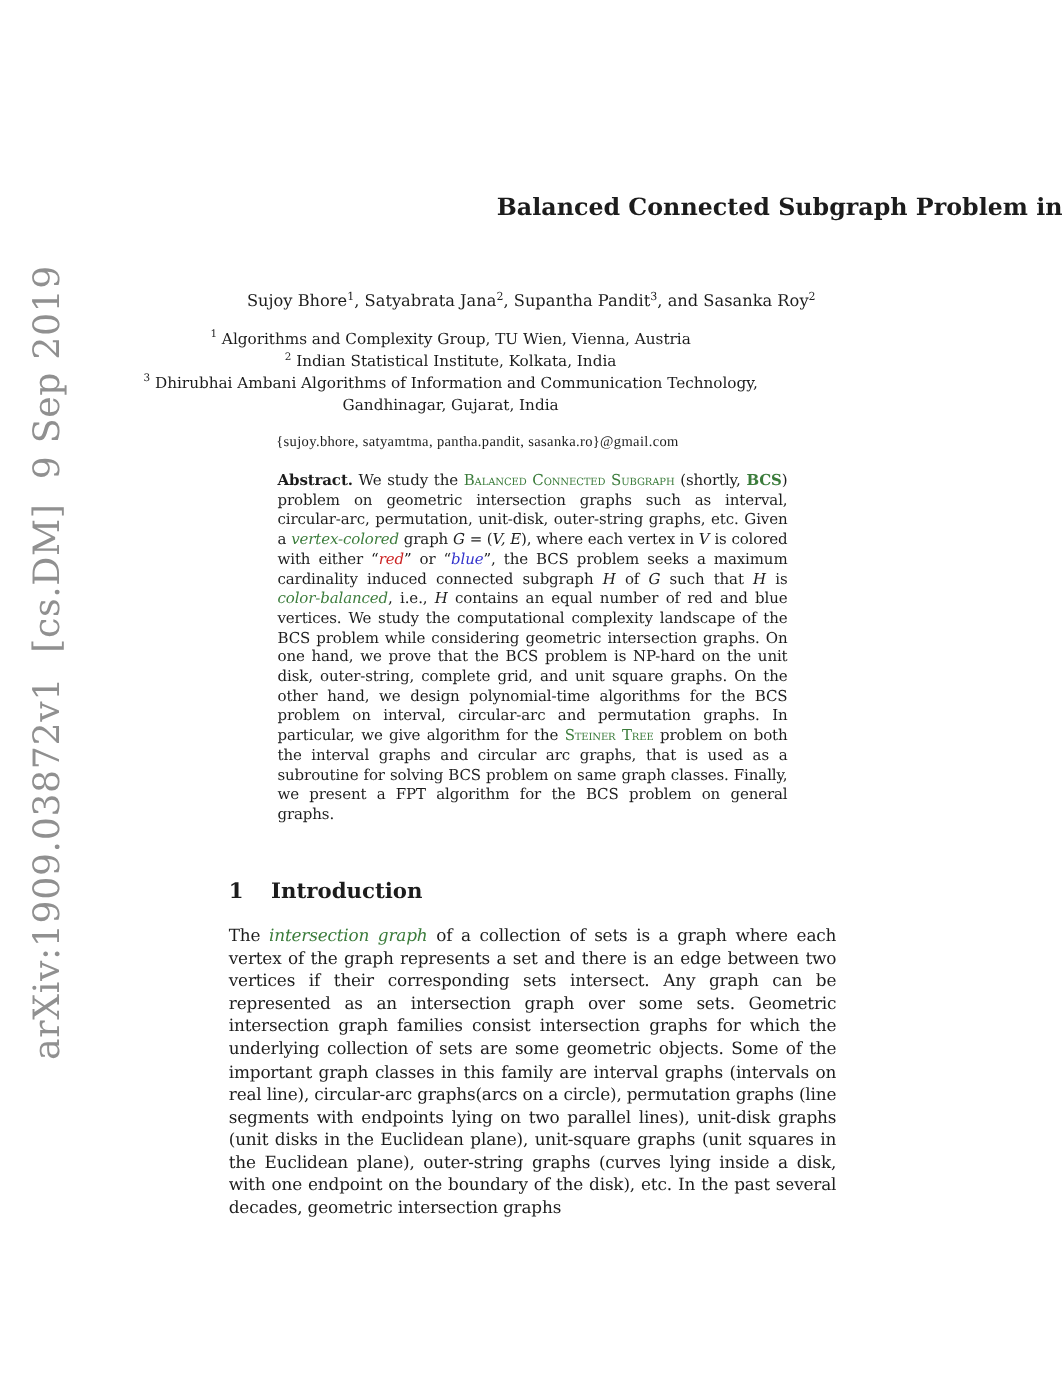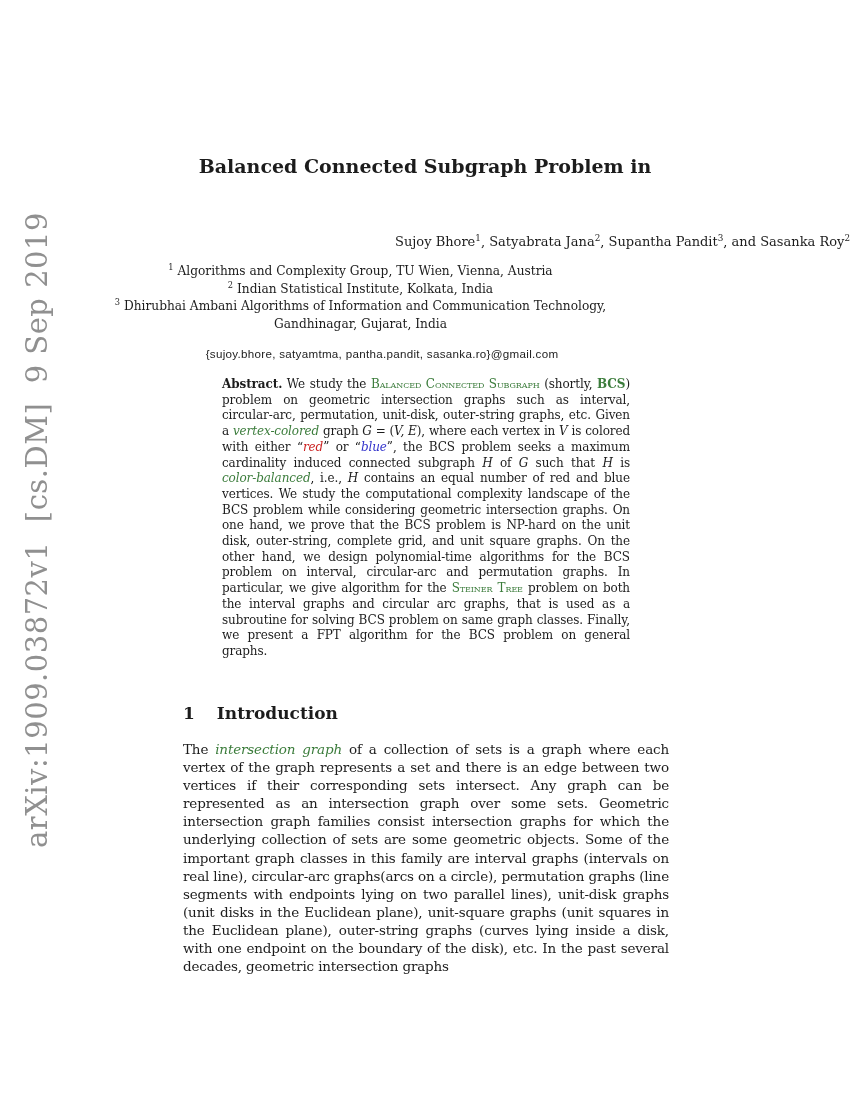--- a/index.html
+++ b/index.html
@@ -26,46 +26,46 @@
     white-space: pre;
     font-size: 29px;
     color: var(--watermark-gray);
     letter-spacing: 0.5px;
   }
   .title-block {
     position: absolute;
     top: 153px;
     left: 0;
     width: 850px;
-    text-align: center;
+    text-align: right;
     font-weight: bold;
     font-size: 19px;
     line-height: 27px;
     color: var(--ink);
   }
   .authors-line {
     position: absolute;
     top: 234px;
     left: 0;
     width: 850px;
-    text-align: right;
+    text-align: center;
     font-size: 13px;
   }
   .affiliations {
     position: absolute;
     top: 263px;
     left: 0;
     width: 721px;
     text-align: center;
     font-size: 12.2px;
     line-height: 17.5px;
   }
   .email-line {
     margin-top: 12px;
-    font-family: Liberation Sans, sans-serif;
+    font-family: Liberation Serif, serif;
     font-size: 11.6px;
     letter-spacing: 0.3px;
     padding-left: 43px;
   }
   .abstract-col {
     position: absolute;
     left: 222px;
     top: 377px;
     width: 408px;
     font-size: 12px;

